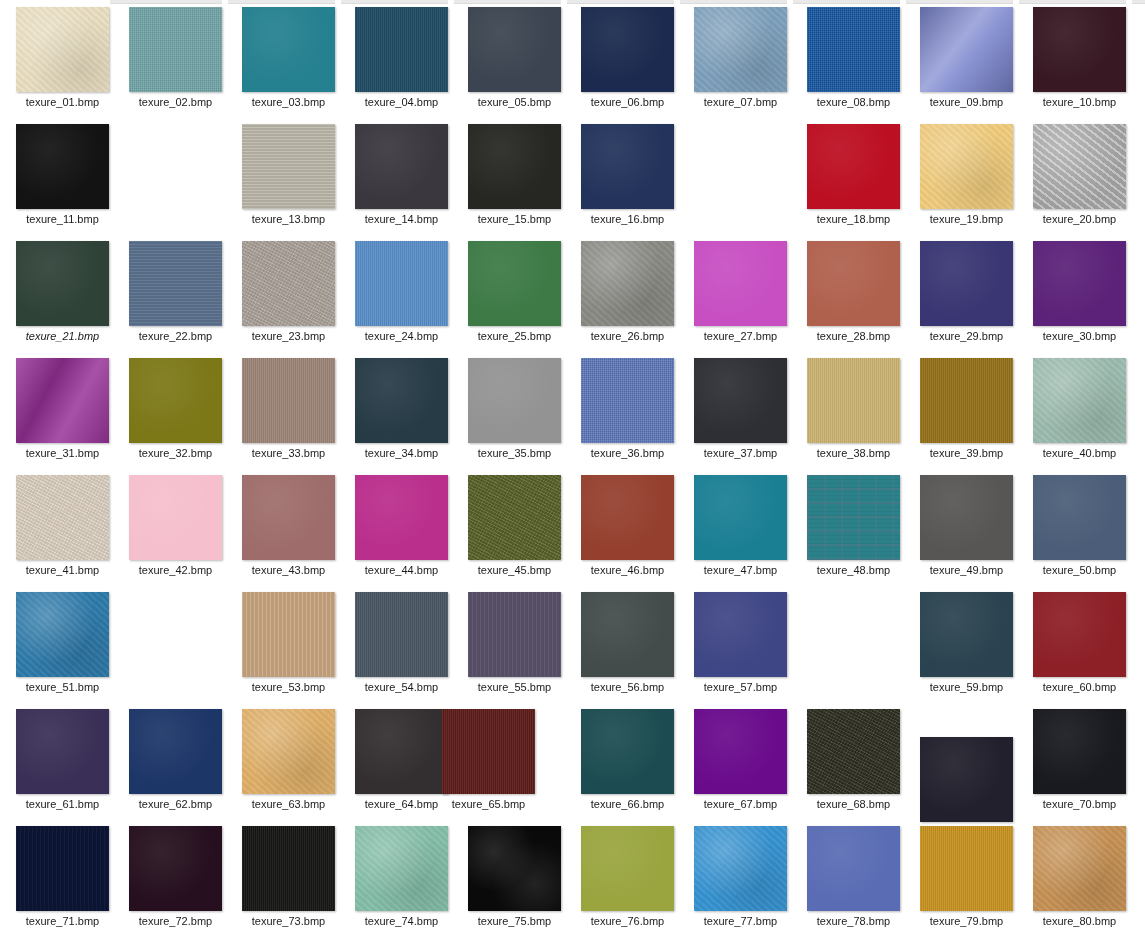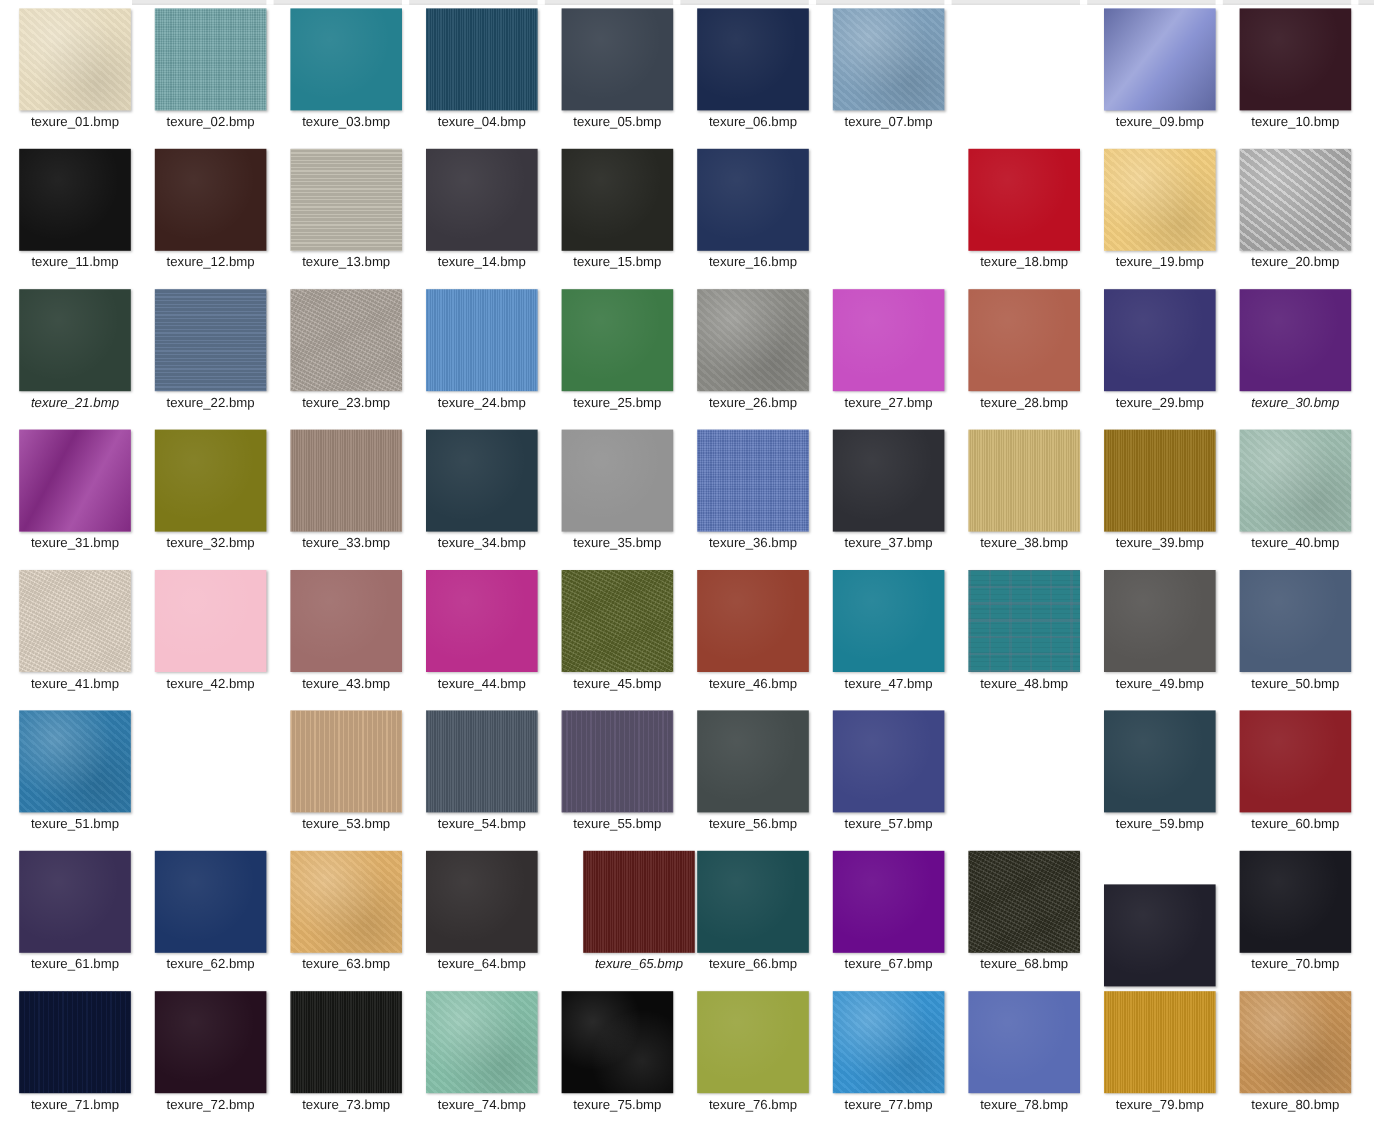--- a/index.html
+++ b/index.html
@@ -124,44 +124,44 @@
         <div class="grain" style="background-image: radial-gradient(circle at 35% 30%, rgba(255, 255, 255, 0.07), transparent 60%);"></div>
       </div>
       <div class="caption">texure_06.bmp</div>
     </div>
     <div class="tile-cell" style="left: 684px; top: 2px;">
       <div class="swatch" style="background-color: rgb(127, 161, 189);">
         <div class="grain" style="background-image: radial-gradient(circle at 32% 28%, rgba(255, 255, 255, 0.22), transparent 55%), radial-gradient(circle at 70% 74%, rgba(0, 0, 0, 0.1), transparent 58%), repeating-linear-gradient(42deg, rgba(255, 255, 255, 0.05) 0px, rgba(255, 255, 255, 0.05) 2px, rgba(0, 0, 0, 0.04) 2px, rgba(0, 0, 0, 0.04) 5px);"></div>
       </div>
       <div class="caption">texure_07.bmp</div>
     </div>
+    <div class="tile-cell" style="left: 797px; top: 2px;">
+      <div class="swatch" style="background-color: rgb(18, 83, 158);">
+        <div class="grain" style="background-image: repeating-linear-gradient(90deg, rgba(255, 255, 255, 0.09) 0px, rgba(255, 255, 255, 0.09) 1px, rgba(0, 0, 0, 0.06) 1px, rgba(0, 0, 0, 0.06) 2px), repeating-linear-gradient(0deg, rgba(255, 255, 255, 0.07) 0px, rgba(255, 255, 255, 0.07) 1px, rgba(0, 0, 0, 0.05) 1px, rgba(0, 0, 0, 0.05) 2px);"></div>
+      </div>
+      <div class="caption">texure_08.bmp</div>
+    </div>
     <div class="tile-cell" style="left: 910px; top: 2px;">
       <div class="swatch" style="background-color: rgb(122, 133, 205);">
         <div class="grain" style="background-image: linear-gradient(128deg, rgba(0, 0, 0, 0.2) 0%, rgba(255, 255, 255, 0.3) 42%, rgba(255, 255, 255, 0.12) 58%, rgba(0, 0, 0, 0.22) 100%);"></div>
       </div>
       <div class="caption">texure_09.bmp</div>
     </div>
     <div class="tile-cell" style="left: 1023px; top: 2px;">
       <div class="swatch" style="background-color: rgb(55, 24, 35);">
         <div class="grain" style="background-image: radial-gradient(circle at 35% 30%, rgba(255, 255, 255, 0.07), transparent 60%);"></div>
       </div>
       <div class="caption">texure_10.bmp</div>
     </div>
     <div class="tile-cell" style="left: 6px; top: 119px;">
       <div class="swatch" style="background-color: rgb(19, 19, 19);">
         <div class="grain" style="background-image: radial-gradient(circle at 35% 30%, rgba(255, 255, 255, 0.07), transparent 60%);"></div>
       </div>
       <div class="caption">texure_11.bmp</div>
     </div>
-    <div class="tile-cell" style="left: 119px; top: 119px;">
-      <div class="swatch" style="background-color: rgb(60, 33, 29);">
-        <div class="grain" style="background-image: radial-gradient(circle at 35% 30%, rgba(255, 255, 255, 0.07), transparent 60%);"></div>
-      </div>
-      <div class="caption">texure_12.bmp</div>
-    </div>
     <div class="tile-cell" style="left: 232px; top: 119px;">
       <div class="swatch" style="background-color: rgb(185, 181, 168);">
         <div class="grain" style="background-image: repeating-linear-gradient(0deg, rgb(205, 201, 189) 0px, rgb(205, 201, 189) 1px, rgba(0, 0, 0, 0.1) 1px, rgba(0, 0, 0, 0.1) 3px); opacity: 0.55;"></div>
       </div>
       <div class="caption">texure_13.bmp</div>
     </div>
     <div class="tile-cell" style="left: 345px; top: 119px;">
       <div class="swatch" style="background-color: rgb(58, 55, 63);">
         <div class="grain" style="background-image: radial-gradient(circle at 35% 30%, rgba(255, 255, 255, 0.07), transparent 60%);"></div>
       </div>
@@ -244,21 +244,21 @@
         <div class="grain" style="background-image: radial-gradient(circle at 35% 30%, rgba(255, 255, 255, 0.07), transparent 60%);"></div>
       </div>
       <div class="caption">texure_28.bmp</div>
     </div>
     <div class="tile-cell" style="left: 910px; top: 236px;">
       <div class="swatch" style="background-color: rgb(58, 54, 115);">
         <div class="grain" style="background-image: radial-gradient(circle at 35% 30%, rgba(255, 255, 255, 0.07), transparent 60%);"></div>
       </div>
       <div class="caption">texure_29.bmp</div>
     </div>
-    <div class="tile-cell" style="left: 1023px; top: 236px; font-style: italic;">
+    <div class="tile-cell" style="left: 1023px; top: 236px;">
       <div class="swatch" style="background-color: rgb(92, 34, 121);">
         <div class="grain" style="background-image: radial-gradient(circle at 35% 30%, rgba(255, 255, 255, 0.07), transparent 60%);"></div>
       </div>
       <div class="caption">texure_30.bmp</div>
     </div>
     <div class="tile-cell" style="left: 6px; top: 353px;">
       <div class="swatch" style="background-color: rgb(150, 49, 151);">
         <div class="grain" style="background-image: linear-gradient(118deg, rgba(255, 255, 255, 0.18) 0%, rgba(0, 0, 0, 0.16) 35%, rgba(255, 255, 255, 0.16) 62%, rgba(0, 0, 0, 0.14) 100%);"></div>
       </div>
       <div class="caption">texure_31.bmp</div>
@@ -442,21 +442,21 @@
         <div class="grain" style="background-image: radial-gradient(circle at 32% 28%, rgba(255, 255, 255, 0.22), transparent 55%), radial-gradient(circle at 70% 74%, rgba(0, 0, 0, 0.1), transparent 58%), repeating-linear-gradient(42deg, rgba(255, 255, 255, 0.05) 0px, rgba(255, 255, 255, 0.05) 2px, rgba(0, 0, 0, 0.04) 2px, rgba(0, 0, 0, 0.04) 5px);"></div>
       </div>
       <div class="caption">texure_63.bmp</div>
     </div>
     <div class="tile-cell" style="left: 345px; top: 704px;">
       <div class="swatch" style="background-color: rgb(51, 47, 48);">
         <div class="grain" style="background-image: radial-gradient(circle at 35% 30%, rgba(255, 255, 255, 0.07), transparent 60%);"></div>
       </div>
       <div class="caption">texure_64.bmp</div>
     </div>
-    <div class="tile-cell" style="left: 476px; top: 704px; font-style: italic;">
+    <div class="tile-cell" style="left: 432px; top: 704px;">
       <div class="swatch" style="background-color: rgb(92, 28, 26);">
         <div class="grain" style="background-image: repeating-linear-gradient(90deg, rgba(255, 255, 255, 0.07) 0px, rgba(255, 255, 255, 0.07) 1px, rgba(0, 0, 0, 0.07) 1px, rgba(0, 0, 0, 0.07) 2px);"></div>
       </div>
       <div class="caption">texure_65.bmp</div>
     </div>
     <div class="tile-cell" style="left: 571px; top: 704px;">
       <div class="swatch" style="background-color: rgb(28, 76, 81);">
         <div class="grain" style="background-image: radial-gradient(circle at 35% 30%, rgba(255, 255, 255, 0.07), transparent 60%);"></div>
       </div>
       <div class="caption">texure_66.bmp</div>

